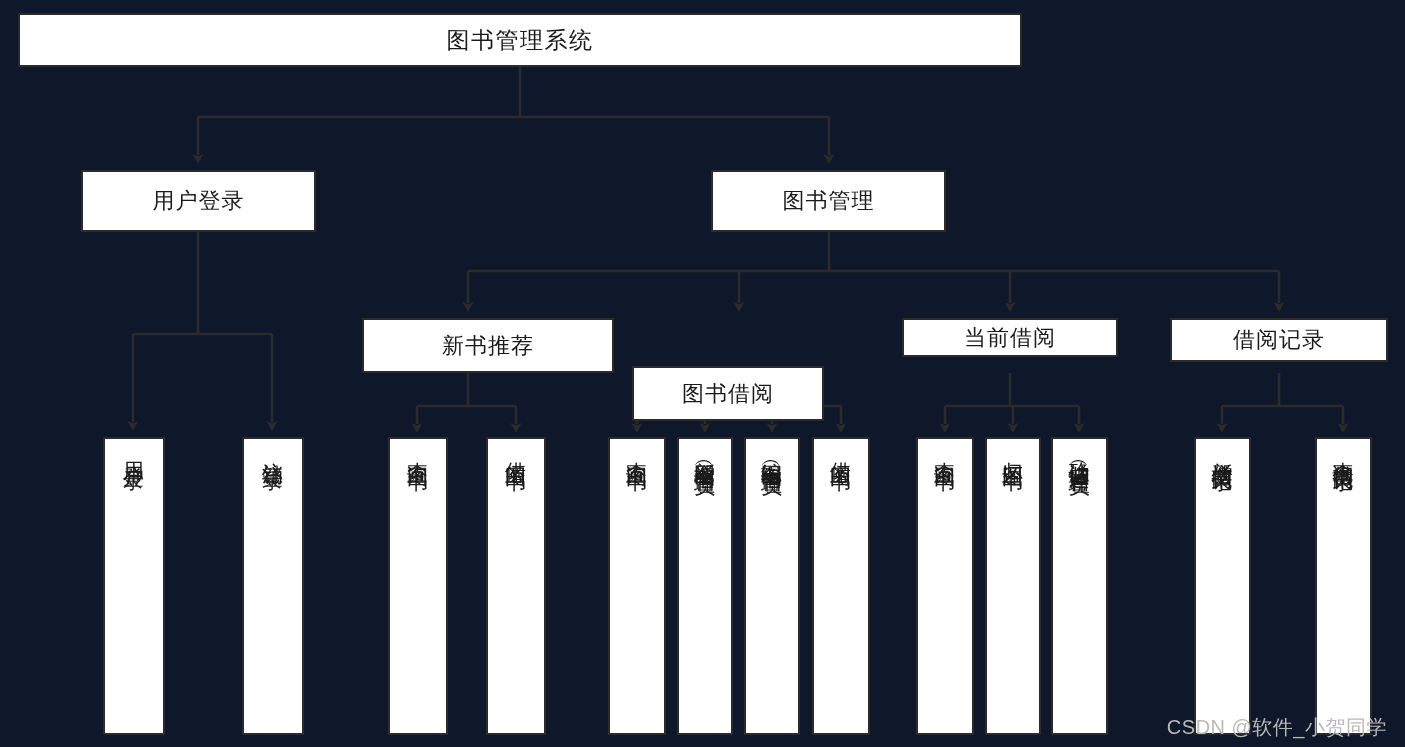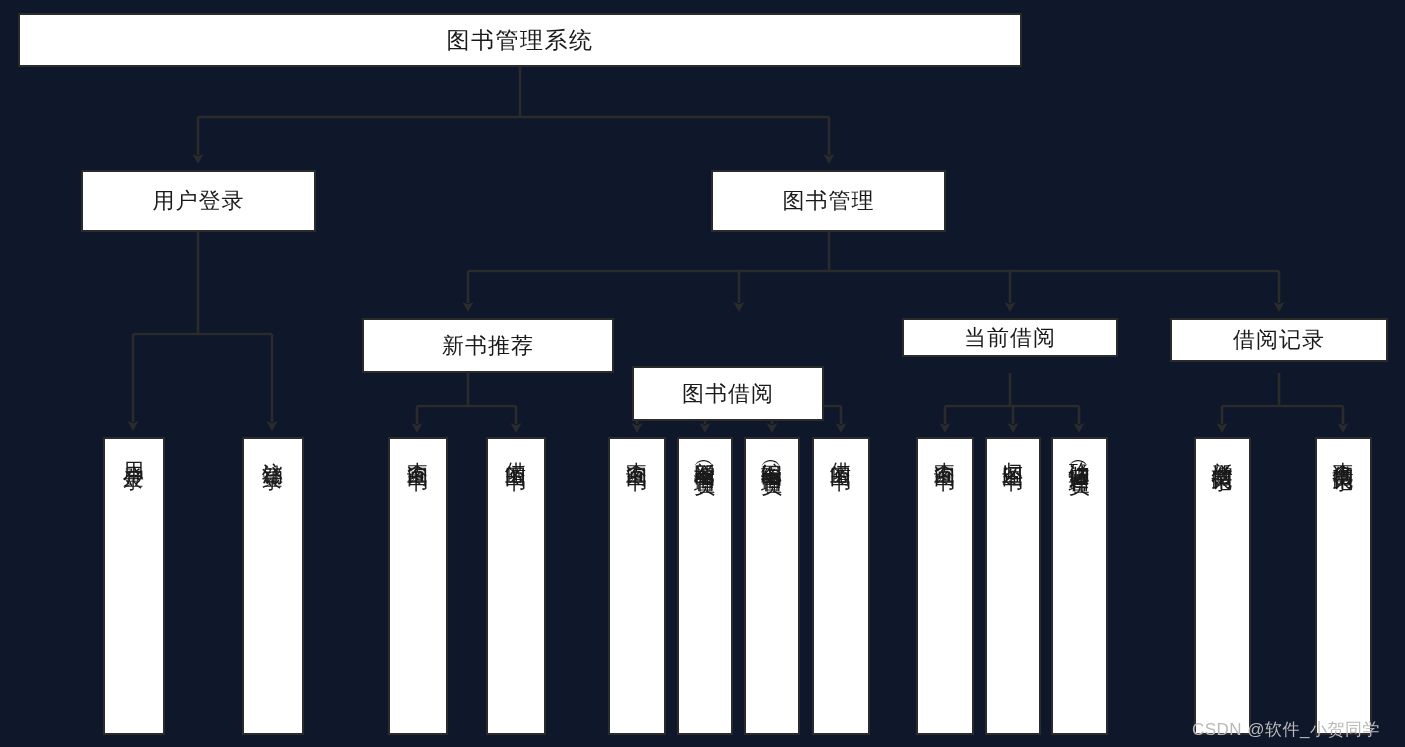--- a/index.html
+++ b/index.html
@@ -64,23 +64,23 @@
     font-size: 21px;
     letter-spacing: 3px;
     line-height: 1;
     white-space: nowrap;
   }
   .node.vert.tall .node-label {
     letter-spacing: 2px;
   }
   .watermark {
     position: absolute;
-    right: 25px;
+    right: 18px;
     bottom: 6px;
-    font-size: 17px;
+    font-size: 20px;
     color: #b9b9b9;
     letter-spacing: 0.5px;
     z-index: 3;
     white-space: nowrap;
   }
 </style>
 </head>
 <body>
 
 <div id="canvas">

